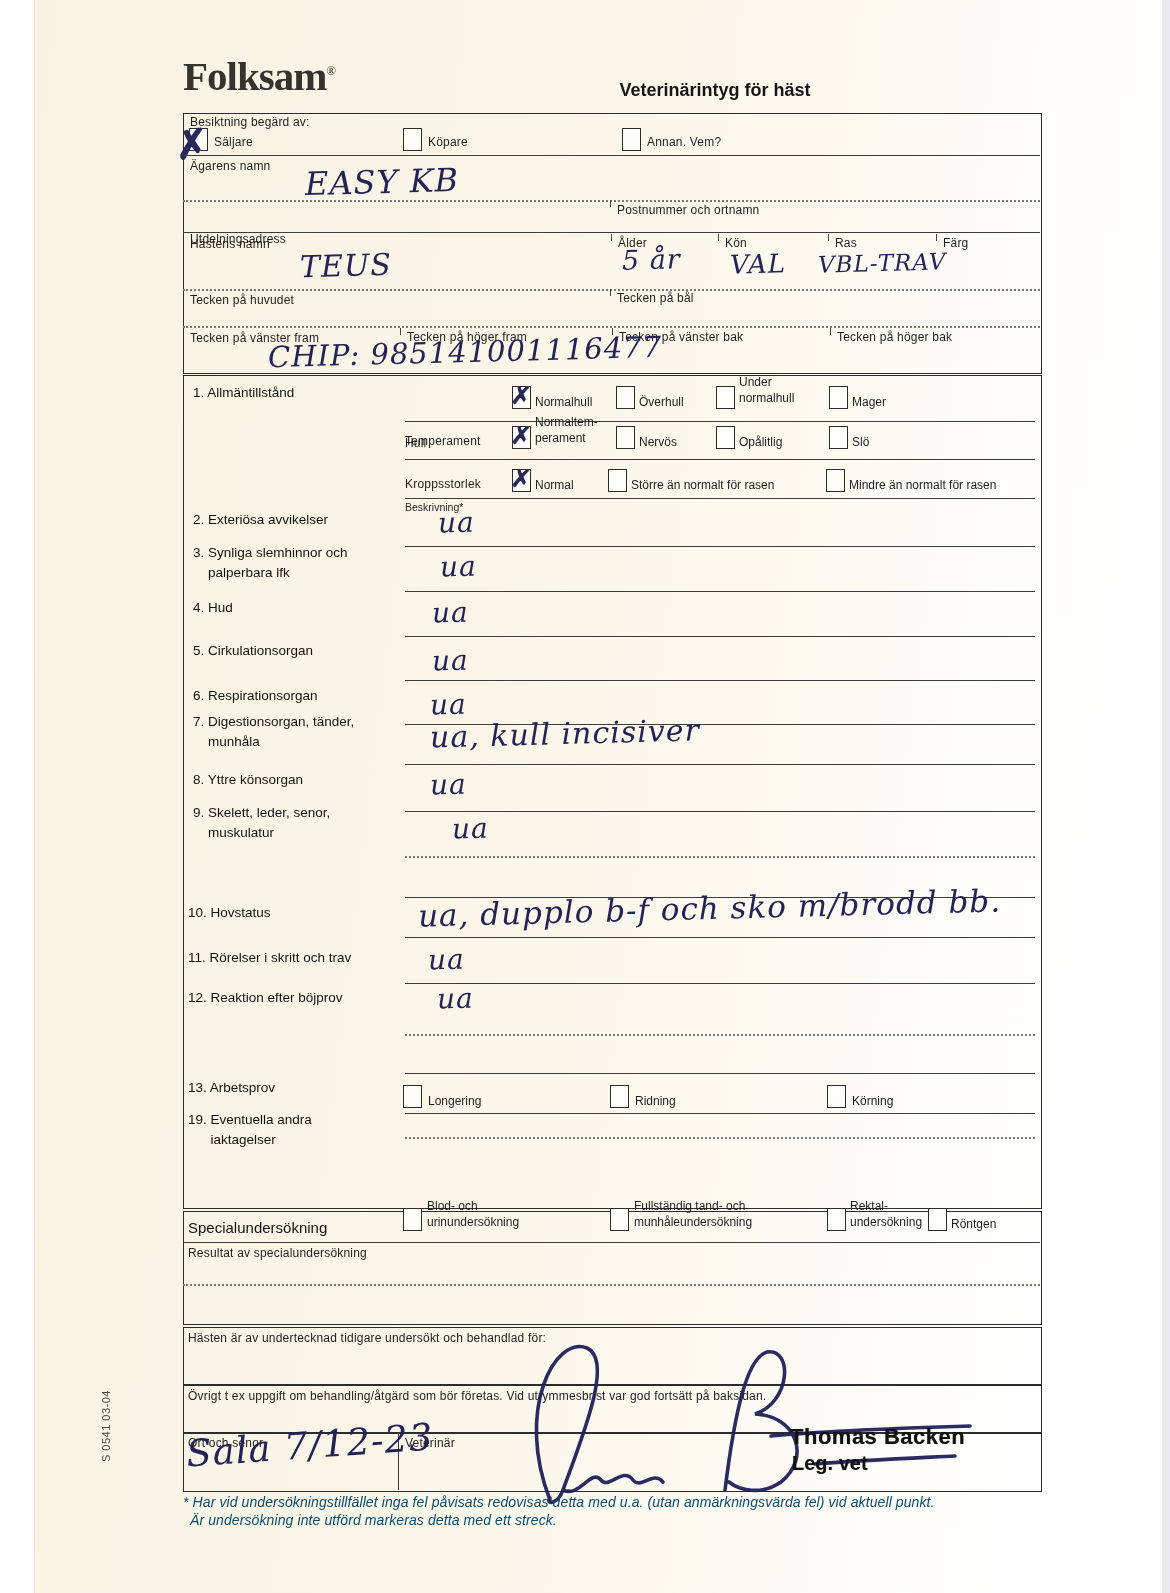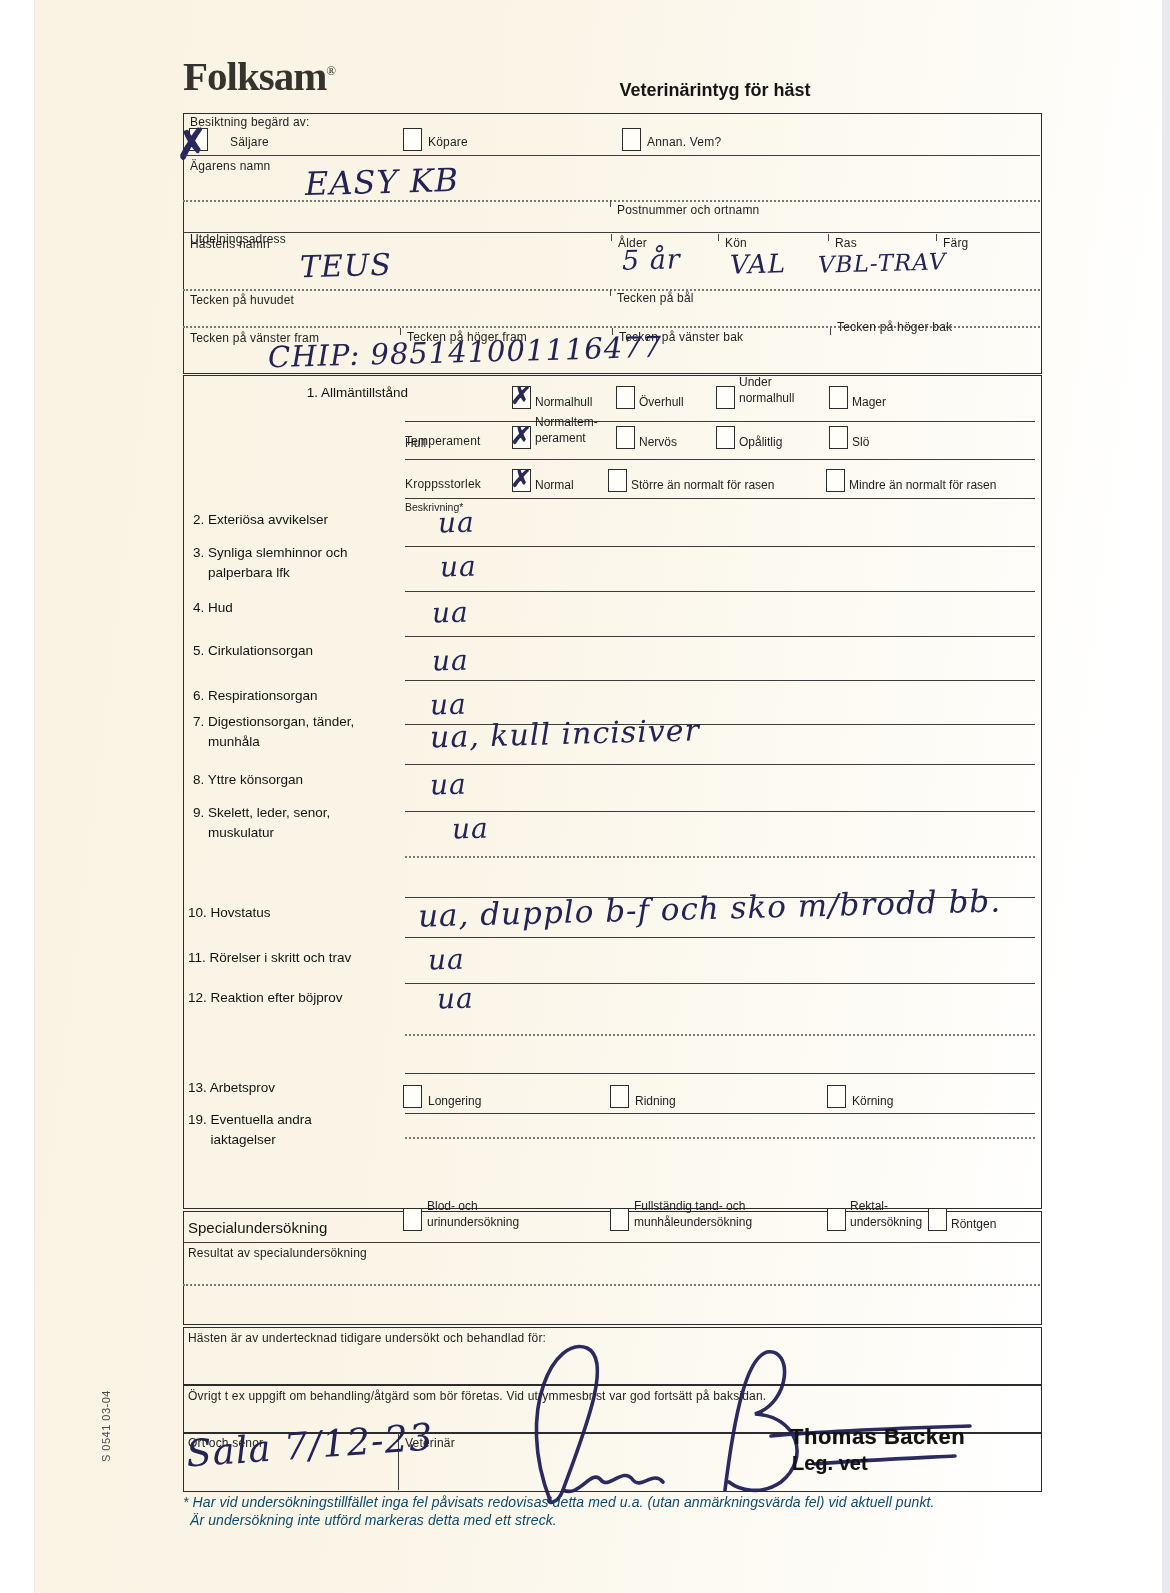--- a/index.html
+++ b/index.html
@@ -47,21 +47,21 @@
 <div id="edge-left"></div>
 <div id="edge-right"></div>
 
 <div id="logo"><span>Folksam</span><sup>®</sup></div>
 <div id="title">Veterinärintyg för häst</div>
 
 <div class="box" style="left:183px;top:113px;width:857px;height:259px;"></div>
 
 <div class="lbl" style="left:190px;top:115px;">Besiktning begärd av:</div>
 <span class="cb bigx checked" style="left:189px;top:128px;"></span>
-<div class="lbl" style="left:214px;top:135px;margin-left:16px;">Säljare</div>
+<div class="lbl" style="left:214px;top:135px;">Säljare</div>
 <span class="cb" style="left:403px;top:128px;"></span>
 <div class="lbl" style="left:428px;top:135px;">Köpare</div>
 <span class="cb" style="left:622px;top:128px;"></span>
 <div class="lbl" style="left:647px;top:135px;">Annan. Vem?</div>
 <div class="ln" style="left:183px;top:155px;width:857px;"></div>
 
 <div class="lbl" style="left:190px;top:159px;">Ägarens namn</div>
 <div class="hand" style="left:305px;top:163px;font-size:32px;">EASY KB</div>
 <div class="ld" style="left:183px;top:200px;width:857px;"></div>
 
@@ -89,26 +89,26 @@
 <span class="tick" style="left:610px;top:289px;"></span>
 <div class="lbl" style="left:617px;top:291px;">Tecken på bål</div>
 <div class="ld" style="left:183px;top:326px;width:857px;"></div>
 
 <div class="lbl" style="left:190px;top:331px;">Tecken på vänster fram</div>
 <span class="tick" style="left:400px;top:328px;"></span>
 <div class="lbl" style="left:407px;top:330px;">Tecken på höger fram</div>
 <span class="tick" style="left:612px;top:328px;"></span>
 <div class="lbl" style="left:619px;top:330px;">Tecken på vänster bak</div>
 <span class="tick" style="left:830px;top:328px;"></span>
-<div class="lbl" style="left:837px;top:320px;">Tecken på höger bak</div>
+<div class="lbl" style="left:837px;top:330px;">Tecken på höger bak</div>
 <div class="hand" style="left:268px;top:335px;font-size:29px;">CHIP: 985141001116477</div>
 
 <div class="box" style="left:183px;top:375px;width:857px;height:832px;"></div>
 
-<div class="item" style="left:193px;top:383px;text-align:right;">1. Allmäntillstånd</div>
+<div class="item" style="left:193px;top:383px;">1. Allmäntillstånd</div>
 
 <div class="lbl" style="left:405px;top:396px;margin-top:40px;">Hull</div>
 <span class="cb checked" style="left:512px;top:386px;"></span>
 <div class="optlbl" style="left:535px;top:394px;">Normalhull</div>
 <span class="cb" style="left:616px;top:386px;"></span>
 <div class="optlbl" style="left:639px;top:394px;">Överhull</div>
 <span class="cb" style="left:716px;top:386px;"></span>
 <div class="optlbl" style="left:739px;top:374px;">Under
 normalhull</div>
 <span class="cb" style="left:829px;top:386px;"></span>

